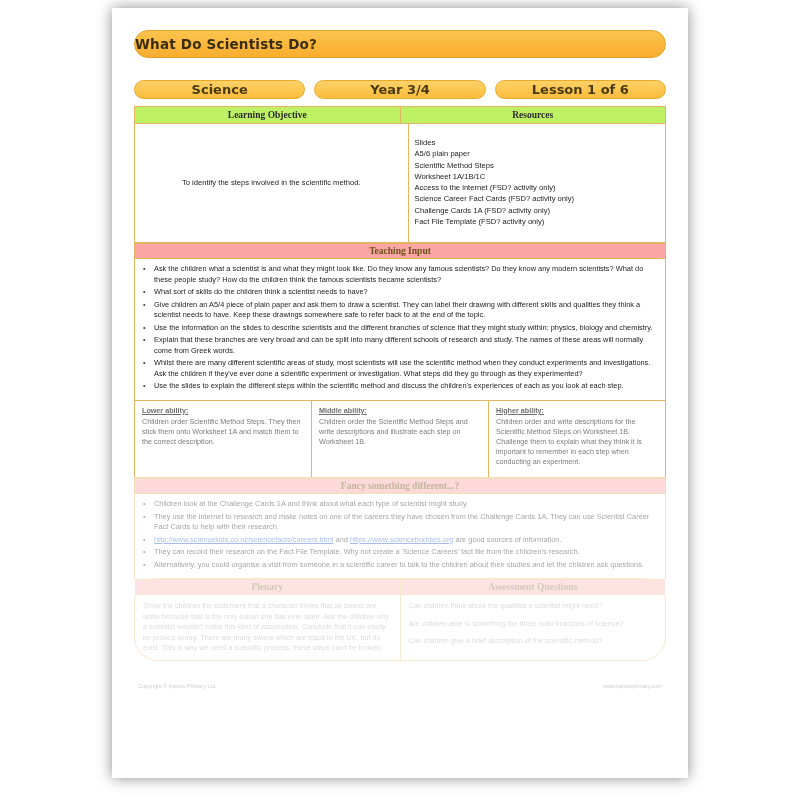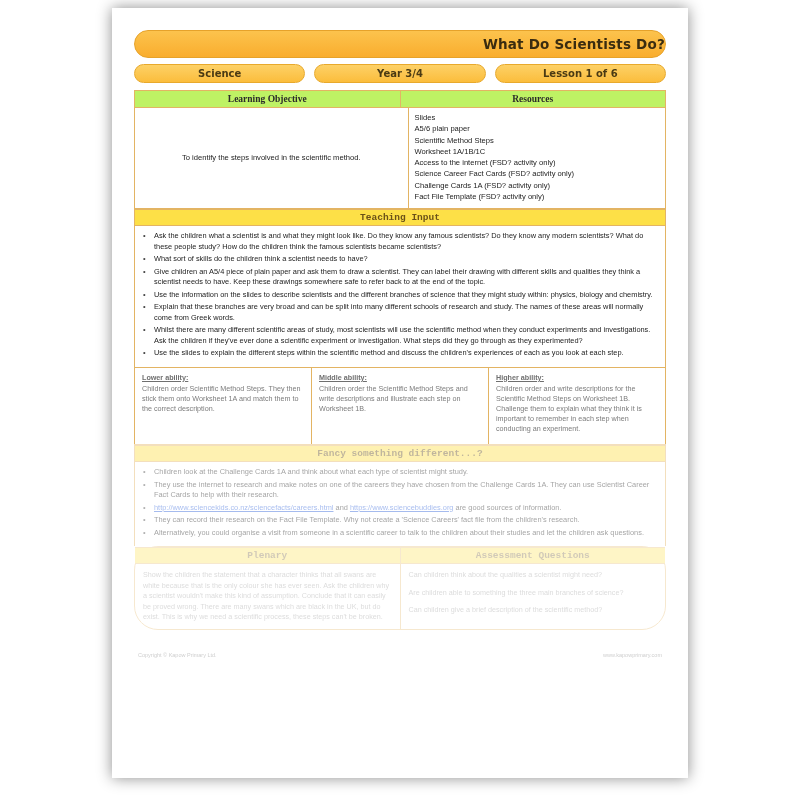--- a/index.html
+++ b/index.html
@@ -38,22 +38,22 @@
   }
 
   
   .title-bar {
     background: linear-gradient(#fcc34d, #f9ad2e);
     border: 1px solid #e6a22a;
     border-radius: 14px;
     height: 26px;
     display: flex;
     align-items: center;
-    justify-content: flex-end;
-    margin-bottom: 6px;
+    justify-content: flex-start;
+    margin-bottom: 22px;
   }
   .title-bar .title-text {
     font-family: "DejaVu Sans", sans-serif;
     font-weight: bold;
     font-size: 13.5px;
     color: #3a2c10;
     letter-spacing: 0.2px;
   }
 
   
@@ -66,21 +66,21 @@
     flex: 1;
     background: linear-gradient(#fdd167, #fbbd3c);
     border: 1px solid #e8a92c;
     border-radius: 11px;
     height: 17px;
     display: flex;
     align-items: center;
     justify-content: center;
     font-family: "DejaVu Sans", sans-serif;
     font-weight: bold;
-    font-size: 10px;
+    font-size: 13px;
     color: #4a3a13;
   }
 
   
   .frame {
     border: 1px solid #e3b463;
     border-bottom: none;
   }
   .frame.last { border-bottom: 1px solid #e3b463; }
 
@@ -96,43 +96,43 @@
     font-weight: bold;
     color: #2b2b2b;
     padding: 3px 0;
     font-family: "Liberation Serif", serif;
   }
   .hdr-cell + .hdr-cell { border-left: 1px solid #e3b463; }
 
   .body-row { display: flex; }
   .cell {
     flex: 1;
-    padding: 5px 6px;
+    padding: 14px 6px;
     font-size: 7.6px;
     color: #222;
     line-height: 1.35;
   }
   .cell + .cell { border-left: 1px solid #e3b463; }
   .cell.obj {
     display: flex;
     align-items: center;
     justify-content: center;
     text-align: left;
     padding: 6px 14px;
   }
   .res-list { margin: 0; padding: 0; list-style: none; }
   .res-list li { margin: 0 0 1px 0; font-size: 7.6px; color: #222; }
 
   
   .band {
-    background: #fde047;
+    background: #fca5a5;
     border-top: 1px solid #e3b463;
     border-bottom: 1px solid #e3b463;
     text-align: center;
-    font-family: Liberation Mono, monospace;
+    font-family: Liberation Serif, serif;
     font-weight: bold;
     font-size: 9.5px;
     color: #6a5118;
     padding: 2px 0;
   }
   .band.split { display: flex; padding: 0; }
   .band.split > div {
     flex: 1;
     padding: 2px 0;
   }

